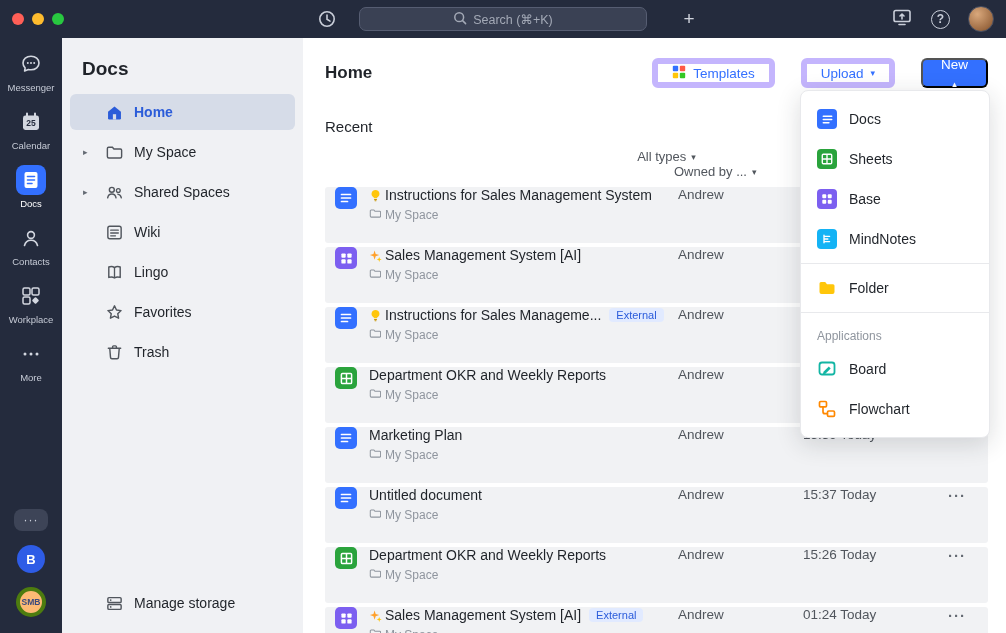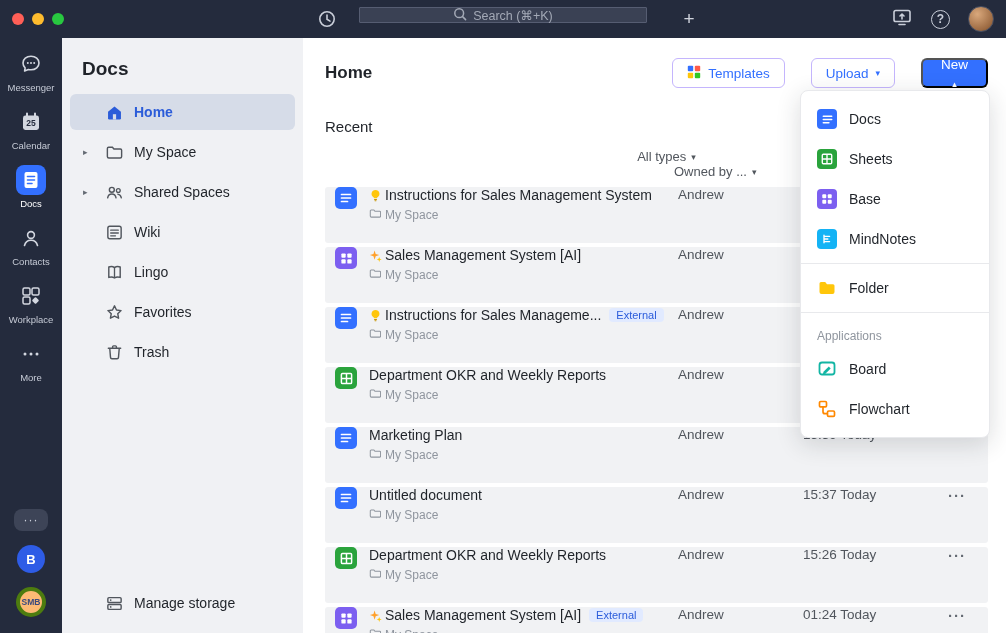--- a/index.html
+++ b/index.html
@@ -9,21 +9,21 @@
     font-family:"Liberation Sans","DejaVu Sans",sans-serif; color:#1f2329;
   }
   
   .titlebar { height:38px; background:#242b3d; position:relative; }
   .traffic { position:absolute; left:12px; top:13px; display:flex; gap:8px; }
   .light { width:12px; height:12px; border-radius:50%; }
   .light.red{background:#ff5f57} .light.yellow{background:#febc2e} .light.green{background:#28c840}
   .tb-history { position:absolute; left:316px; top:8px; }
   .searchbox {
     position:absolute; left:50%; top:7px; transform:translateX(-50%);
-    width:288px; height:16px; background:#3a4154; border:1px solid #565d72; border-radius:1px;
+    width:288px; height:24px; background:#3a4154; border:1px solid #565d72; border-radius:7px;
     display:flex; align-items:center; justify-content:center; gap:6px;
     color:#a3a9b6; font-size:12.5px; cursor:text;
   }
   .tb-plus { position:absolute; left:676px; top:6px; width:26px; height:26px;
     display:flex; align-items:center; justify-content:center; color:#cfd3dc; font-size:19px; }
   .tb-right { position:absolute; right:12px; top:0; height:38px; display:flex; align-items:center; gap:18px; }
   .help-badge { width:19px; height:19px; border-radius:50%; border:1.6px solid #c9ced9; color:#c9ced9;
     font-size:12px; font-weight:bold; display:flex; align-items:center; justify-content:center; }
   .avatar { width:26px; height:26px; border-radius:50%;
     background:radial-gradient(circle at 35% 30%, #d9a87c, #9c6a42 70%, #6e4526); border:1px solid #4a5164; }
@@ -55,21 +55,21 @@
   .nav-item.active .nicon { color:#2b5cd9; }
   .manage { margin-top:auto; display:flex; align-items:center; gap:10px; padding:0 0 20px 42px; font-size:14px; color:#1f2329; cursor:pointer; }
   .manage .nicon { width:20px; height:20px; color:#51565d; display:flex; align-items:center; justify-content:center; }
   
   .main { flex:1; background:#fff; position:relative; }
   .main-header { display:flex; align-items:center; padding:20px 18px 0 22px; }
   .main-title { font-size:17px; font-weight:bold; color:#1f2329; }
   .header-buttons { margin-left:auto; display:flex; gap:26px; }
   .btn { height:30px; border-radius:6px; display:flex; align-items:center; justify-content:center;
     font-size:13.5px; padding:0 14px; gap:7px; cursor:pointer; white-space:nowrap; }
-  .btn-outline { border:1px solid #c4b5fd; color:#3370ff; background:#fff; }
+  .btn-outline { border:6px solid #c4b5fd; color:#3370ff; background:#fff; }
   .btn-primary { background:#3370ff; color:#fff; padding:0 18px;flex-direction:column; }
   .chev-s { font-size:9px; }
   .section-label { margin:30px 0 0 22px; font-size:15px; color:#1f2329; }
   .filters { display:flex; align-items:center; margin:14px 18px 8px 22px; font-size:13px; color:#51565d;flex-direction:column; }
   .filter-left { display:flex; align-items:center; gap:5px; padding-left:20px; cursor:pointer; }
   .filter-owned { margin-left:auto; width:314px; display:flex; align-items:center; gap:5px; cursor:pointer; }
   .rows { margin:0 18px 0 22px; }
   .row { height:56px; background:#f1f2f4; border-radius:3px; margin-bottom:4px;
     display:flex; align-items:flex-start; padding-left:10px; cursor:pointer; }
   .ficon { width:22px; height:22px; border-radius:5px; display:flex; align-items:center; justify-content:center; flex:none; }

